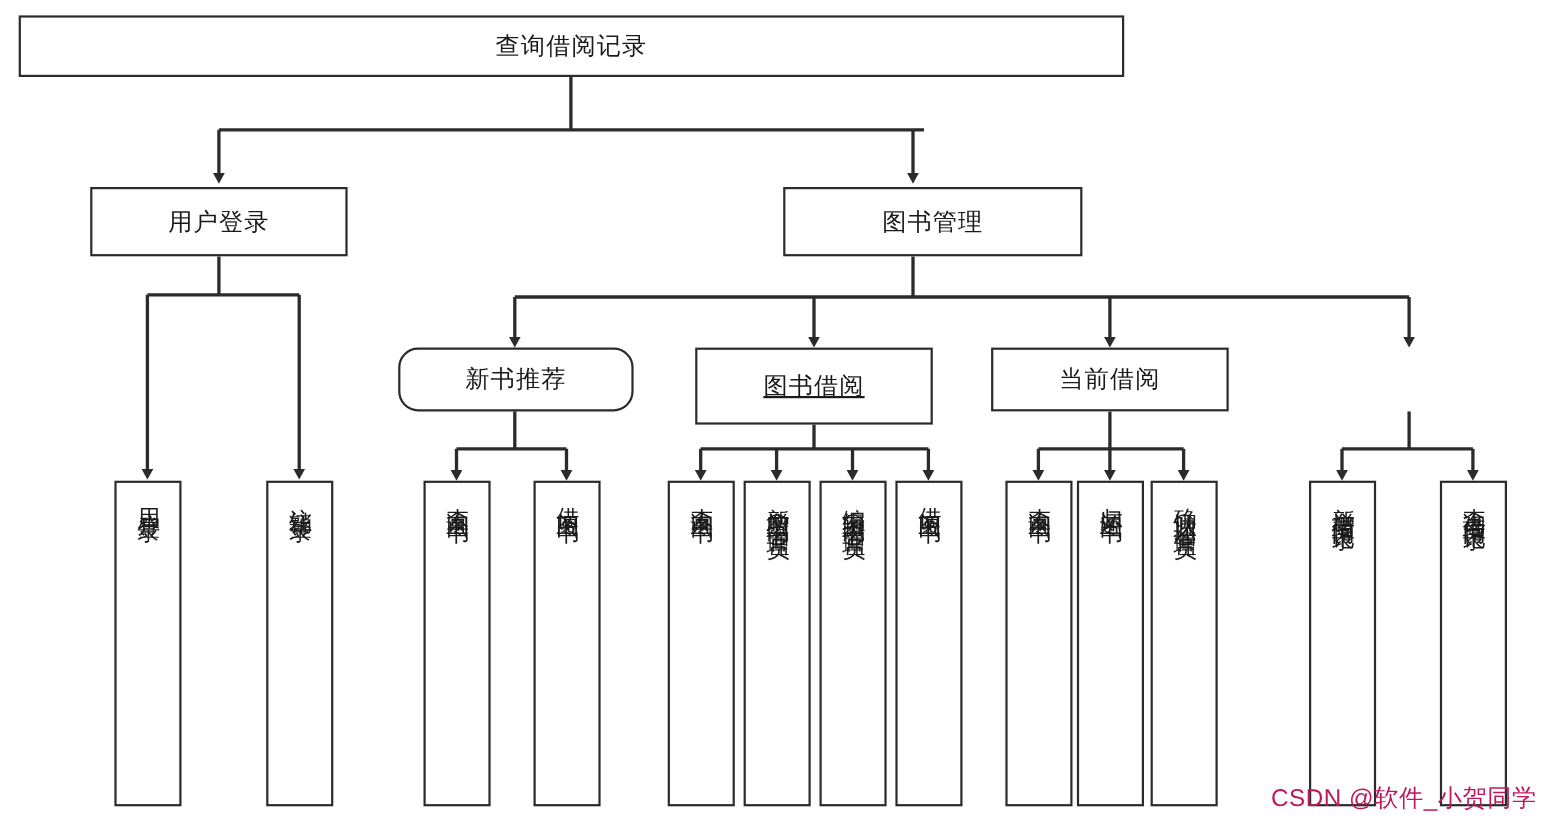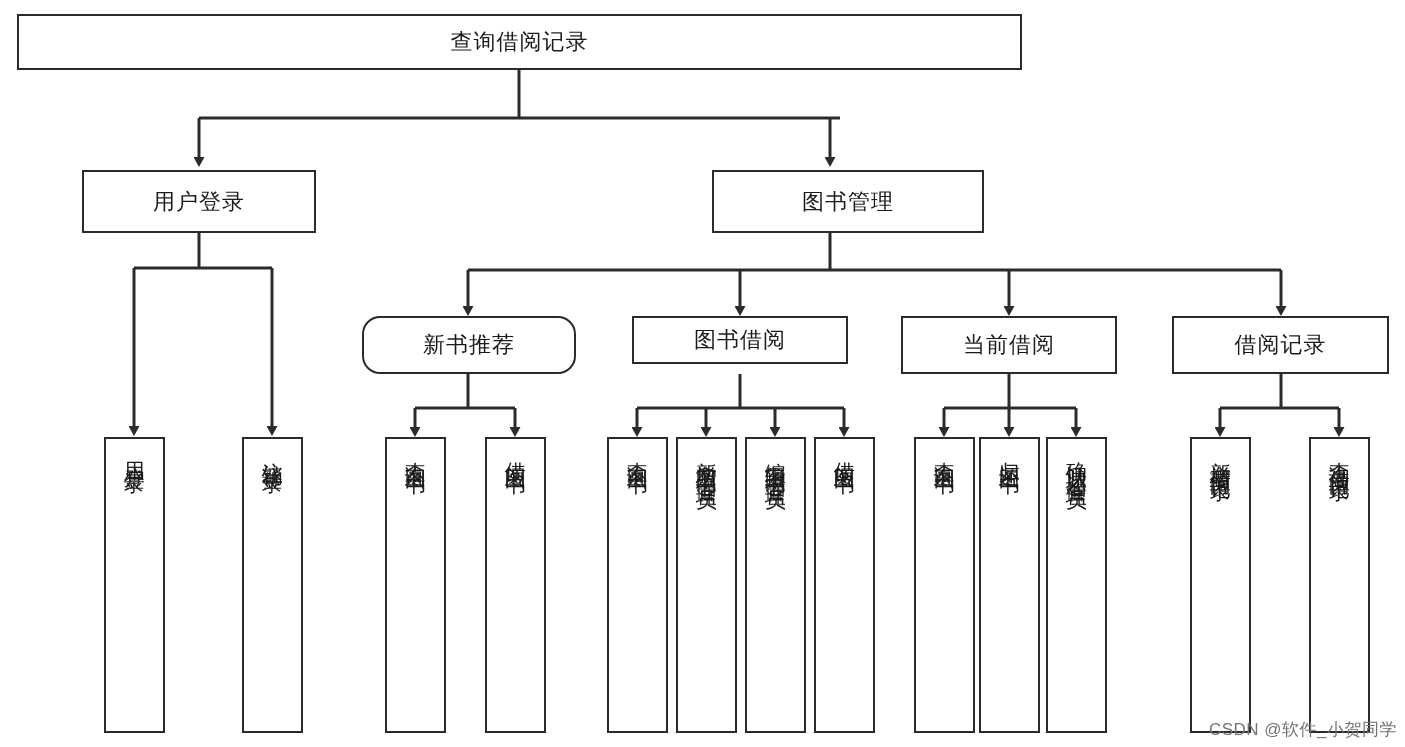--- a/index.html
+++ b/index.html
@@ -52,22 +52,22 @@
     font-size: 21px;
     line-height: 1.12;
     letter-spacing: 4px;
     white-space: nowrap;
     display: block;
   }
   .watermark {
     position: absolute;
     right: 8px;
     bottom: 6px;
-    font-size: 17px;
-    color: #737373;
+    font-size: 22px;
+    color: #be185d;
     white-space: nowrap;
     letter-spacing: 0.5px;
   }
 </style>
 </head>
 <body>
 
 <div id="canvas">
 
   <svg class="edges" viewBox="0 0 1405 747" xmlns="http://www.w3.org/2000/svg">
@@ -127,28 +127,25 @@
   <div class="node h" style="left:82px; top:170px; width:234px; height:63px;">
     <span>用户登录</span>
   </div>
   <div class="node h" style="left:712px; top:170px; width:272px; height:63px;">
     <span>图书管理</span>
   </div>
 
   <div class="node h" style="left:362px; top:316px; width:214px; height:58px;border-radius:18px;">
     <span>新书推荐</span>
   </div>
-  <div class="node h" style="left:632px; top:316px; width:216px; height:48px;">
+  <div class="node h" style="left:632px; top:316px; width:216px; height:70px;text-decoration:underline;">
     <span>图书借阅</span>
   </div>
   <div class="node h" style="left:901px; top:316px; width:216px; height:58px;text-align:center;">
     <span>当前借阅</span>
-  </div>
-  <div class="node h" style="left:1172px; top:316px; width:217px; height:58px;">
-    <span>借阅记录</span>
   </div>
 
   <div class="node v" style="left:104px; top:437px; width:61px; height:296px;">
     <span class="vtext">用户登录</span>
   </div>
   <div class="node v" style="left:242px; top:437px; width:61px; height:296px;">
     <span class="vtext">注销登录</span>
   </div>
 
   <div class="node v" style="left:385px; top:437px; width:61px; height:296px;">

